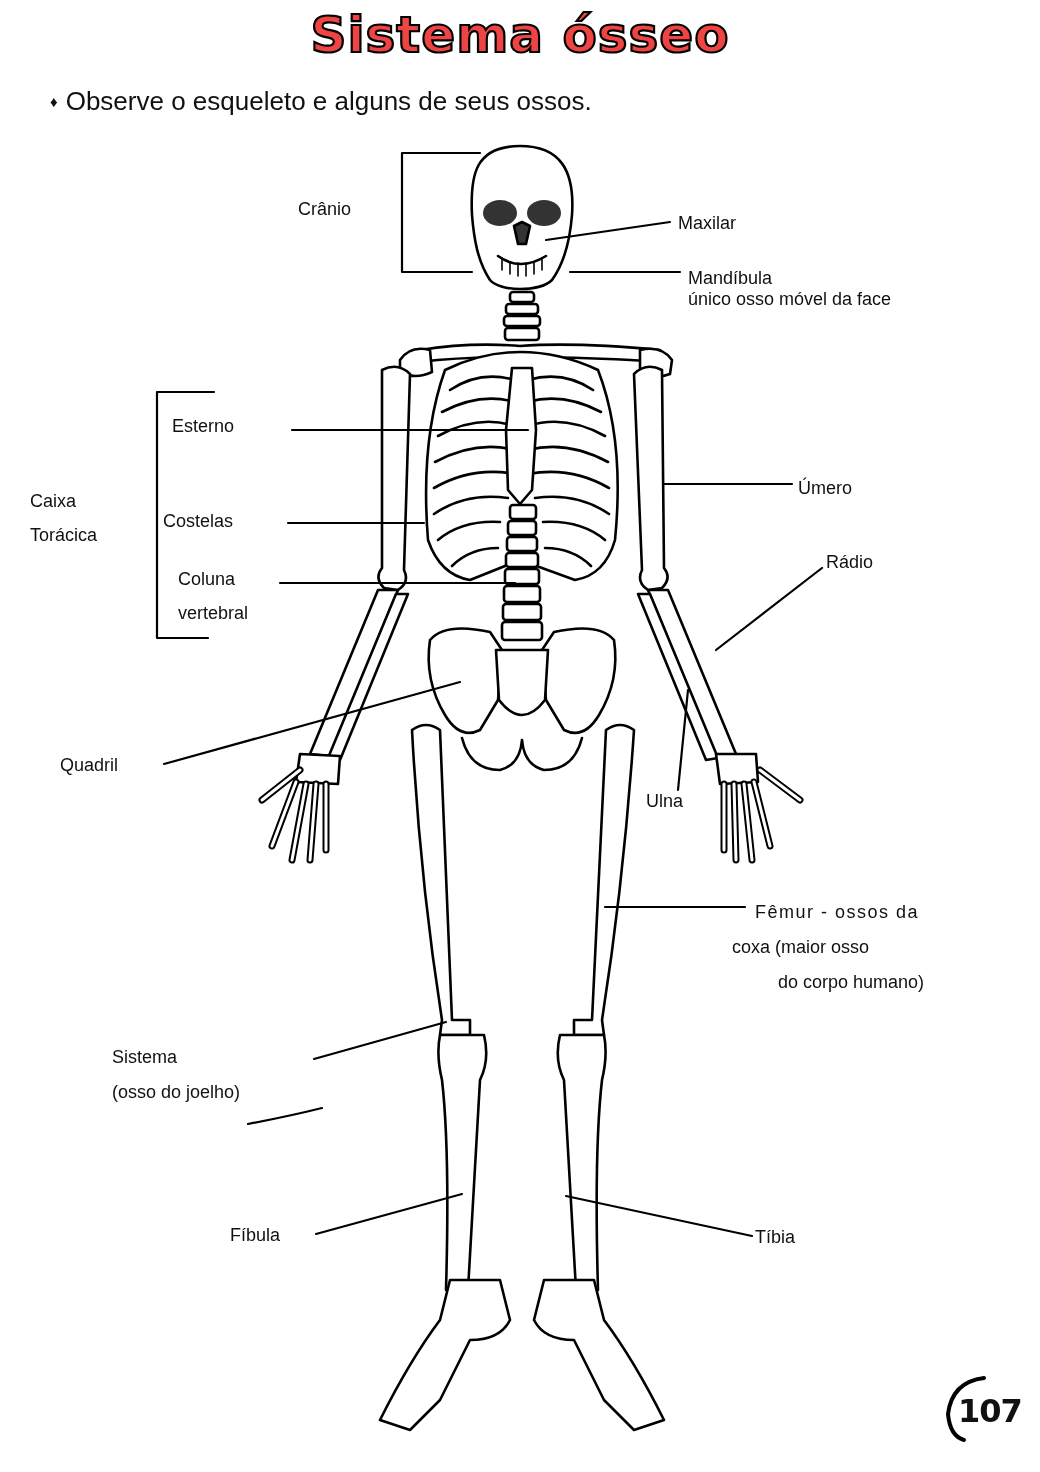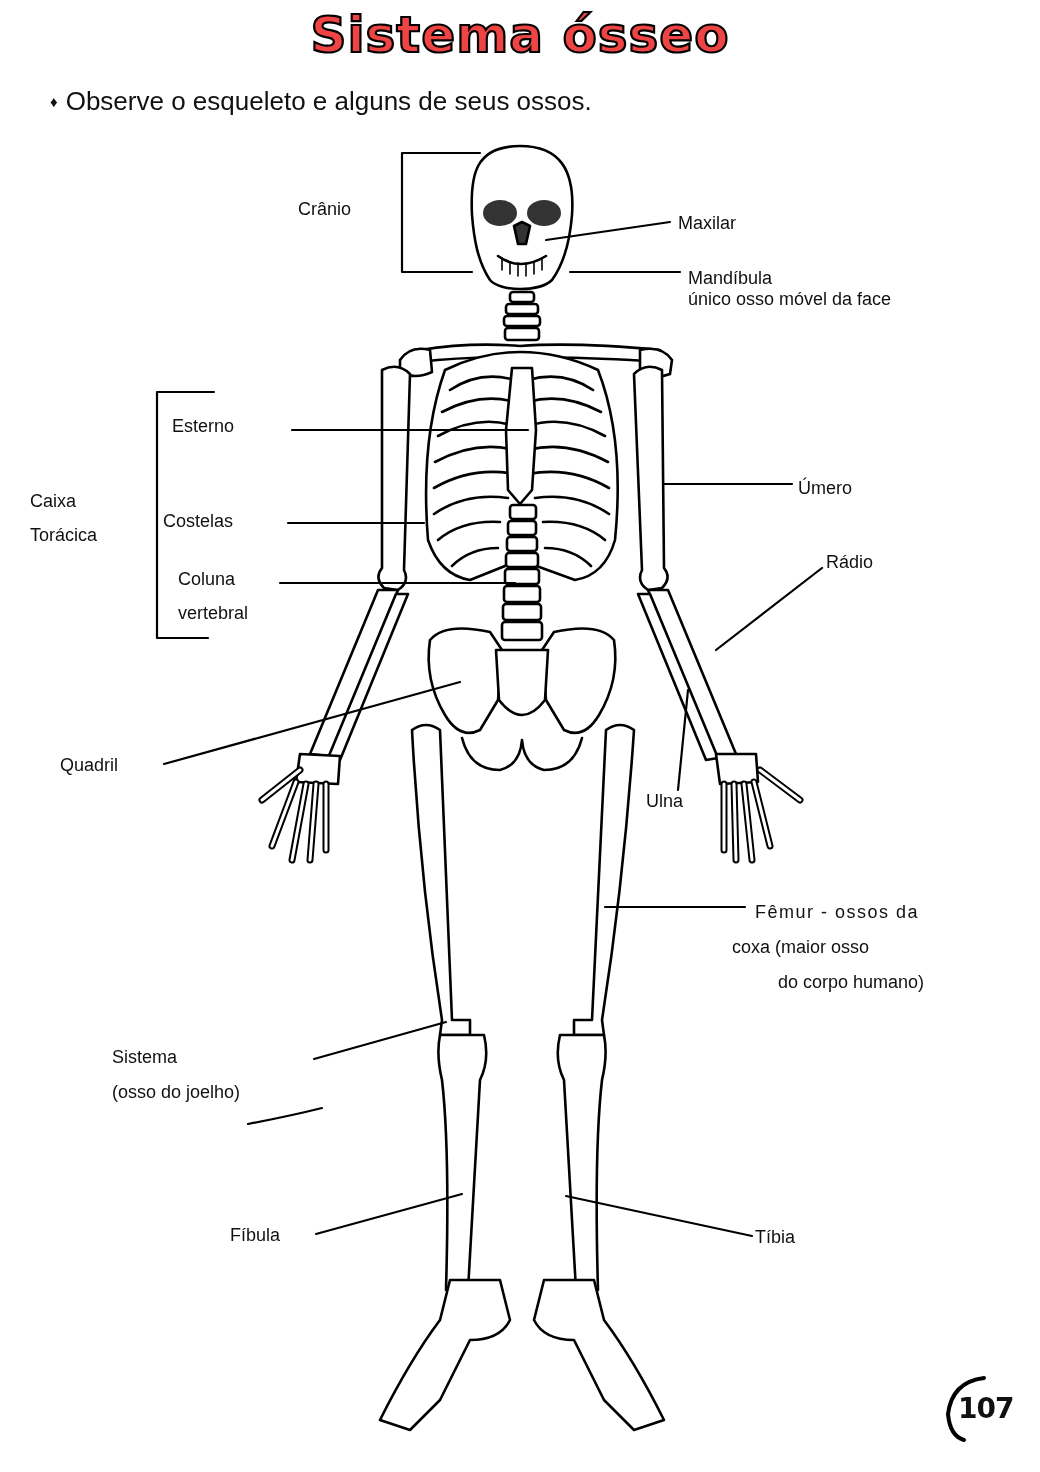--- a/index.html
+++ b/index.html
@@ -6,21 +6,21 @@
   body { width:1040px; height:1472px; position:relative; overflow:hidden;
          font-family:"Liberation Sans", sans-serif; color:#111; }
   .title { position:absolute; left:0; width:1040px; top:6px; text-align:center;
            font-family:"DejaVu Sans", sans-serif; font-weight:900; font-size:50px;
            letter-spacing:1px; -webkit-text-stroke:2.2px #000; color:#ef4444; }
   .instr { position:absolute; left:10px; top:86px; font-size:26px;margin-left:40px; }
   .instr .bullet { font-size:15px; vertical-align:3px; margin-right:8px; }
   .lbl { position:absolute; font-size:18px; line-height:34px; white-space:nowrap; color:#111; }
   svg.art { position:absolute; left:0; top:0; }
   .pagenum { position:absolute; left:958px; top:1392px; font-family:"DejaVu Sans", sans-serif;
-             font-weight:900; font-size:28px; letter-spacing:-1px; }
+             font-weight:900; font-size:32px; letter-spacing:-1px; }
 </style>
 </head>
 <body>
 
 <div class="title">Sistema ósseo</div>
 <div class="instr">
   <span class="bullet">♦</span><span>Observe o esqueleto e alguns de seus ossos.</span>
 </div>
 
 <svg class="art" width="1040" height="1472" viewBox="0 0 1040 1472" fill="#fff" stroke="#000" stroke-width="2.6" stroke-linejoin="round" stroke-linecap="round">

